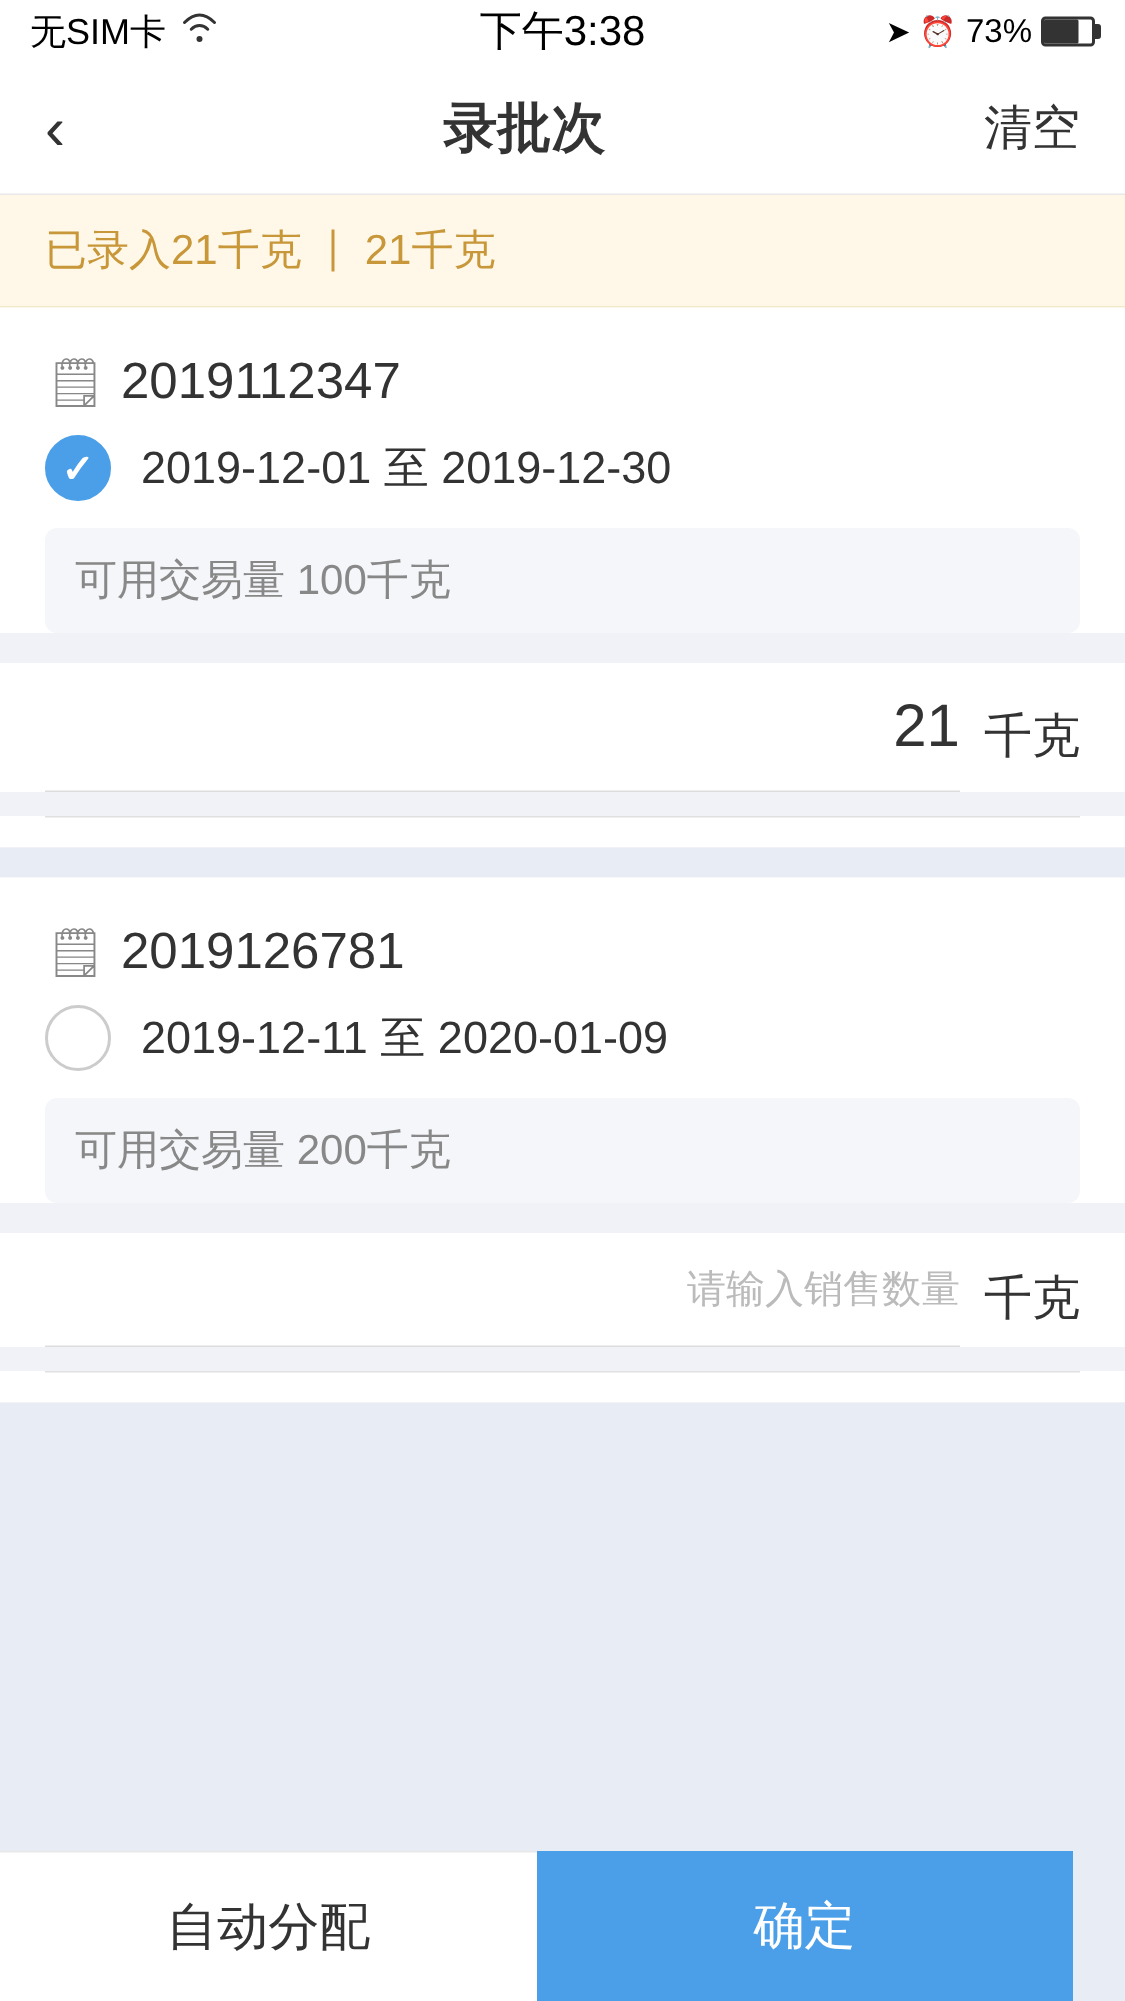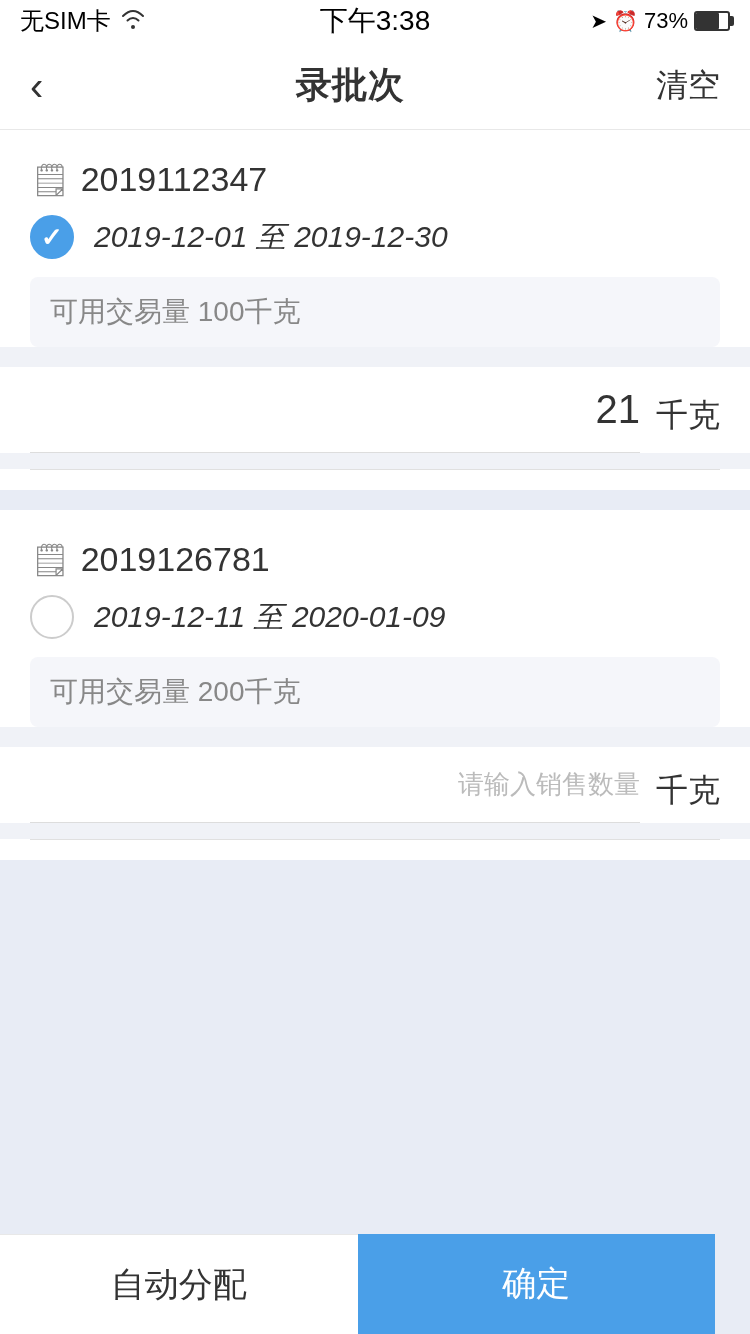--- a/index.html
+++ b/index.html
@@ -138,21 +138,20 @@
     }
     .radio-check {
       color: #fff;
       font-size: 26px;
       font-weight: bold;
       line-height: 1;
     }
     .batch-date {
       font-size: 30px;
       color: #333;
-      font-style: italic;
     }
     .available-row {
       background: #f5f6fa;
       border-radius: 8px;
       padding: 16px 20px;
       font-size: 28px;
       color: #888;
       margin-bottom: 20px;
     }
 
@@ -267,20 +266,25 @@
       </span>
     </div>
   </div>
 
   <div class="nav-bar">
     <span class="nav-back">‹</span>
     <span class="nav-title">录批次</span>
     <span class="nav-action">清空</span>
   </div>
 
+  <div class="info-banner">
+    <span class="info-label">已录入21千克</span>
+    <div class="info-divider"></div>
+    <span class="info-value">21千克</span>
+  </div>
 
   <div class="batch-item">
     <div class="batch-item-header">
       <span class="batch-doc-icon">🗒</span>
       <span class="batch-id">2019112347</span>
     </div>
     <div class="batch-row">
       <div class="radio-circle checked">
         <span class="radio-check">✓</span>
       </div>

